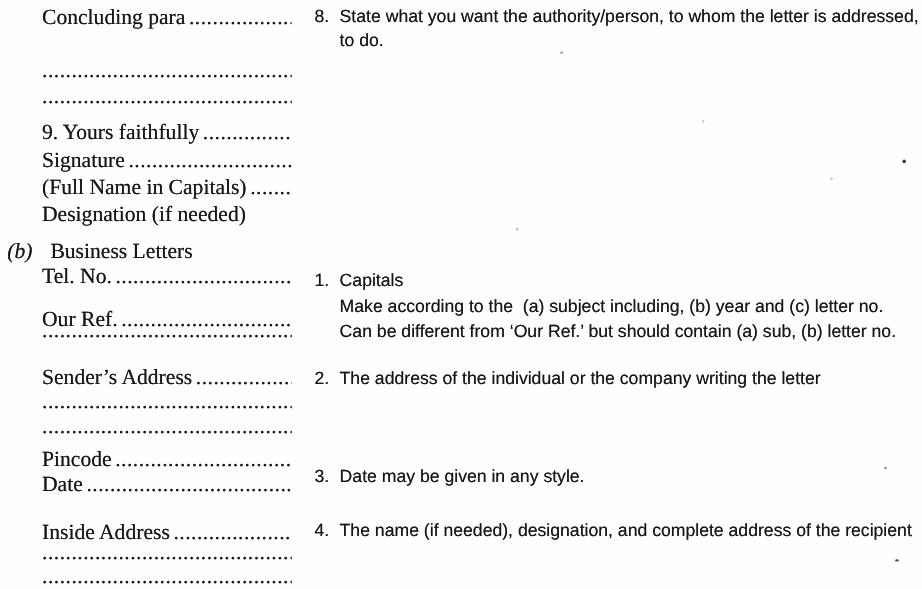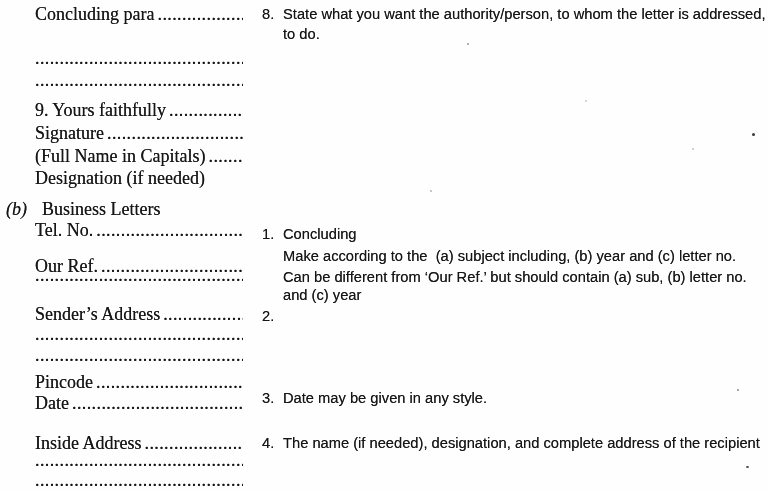--- a/index.html
+++ b/index.html
@@ -122,29 +122,29 @@
     <div class="lrow" style="top:469px"><span class="dots">............................................................................</span></div>
 
   </div>
 
   <div>
 
     <div class="rrow" style="top:4px"><span class="num">8.</span><span class="txt">State what you want the authority/person, to whom the letter is addressed,</span></div>
 
     <div class="rrow" style="top:24px"><span class="num"></span><span class="txt">to do.</span></div>
 
-    <div class="rrow" style="top:224px"><span class="num">1.</span><span class="txt">Concluding</span></div>
+    <div class="rrow" style="top:224px"><span class="num">1.</span><span class="txt">Capitals</span></div>
 
     <div class="rrow" style="top:246px"><span class="num"></span><span class="txt">Make according to the  (a) subject including, (b) year and (c) letter no.</span></div>
 
     <div class="rrow" style="top:267px"><span class="num"></span><span class="txt">Can be different from ‘Our Ref.’ but should contain (a) sub, (b) letter no.</span></div>
 
-    <div class="rrow" style="top:285px"><span class="num"></span><span class="txt">and (c) year</span></div>
+    <div class="rrow" style="top:285px"><span class="num"></span></div>
 
-    <div class="rrow" style="top:306px"><span class="num">2.</span></div>
+    <div class="rrow" style="top:306px"><span class="num">2.</span><span class="txt">The address of the individual or the company writing the letter</span></div>
 
     <div class="rrow" style="top:388px"><span class="num">3.</span><span class="txt">Date may be given in any style.</span></div>
 
     <div class="rrow" style="top:433px"><span class="num">4.</span><span class="txt">The name (if needed), designation, and complete address of the recipient</span></div>
 
   </div>
 
   <div class="speck" style="left:752px; top:133px; width:3px; height:3px; background:#3a3a3a;"></div>
   <div class="speck" style="left:467px; top:43px; width:2px; height:2px; background:#9a9a9a;"></div>
   <div class="speck" style="left:430px; top:190px; width:2px; height:2px; background:#b5b5b5;"></div>

